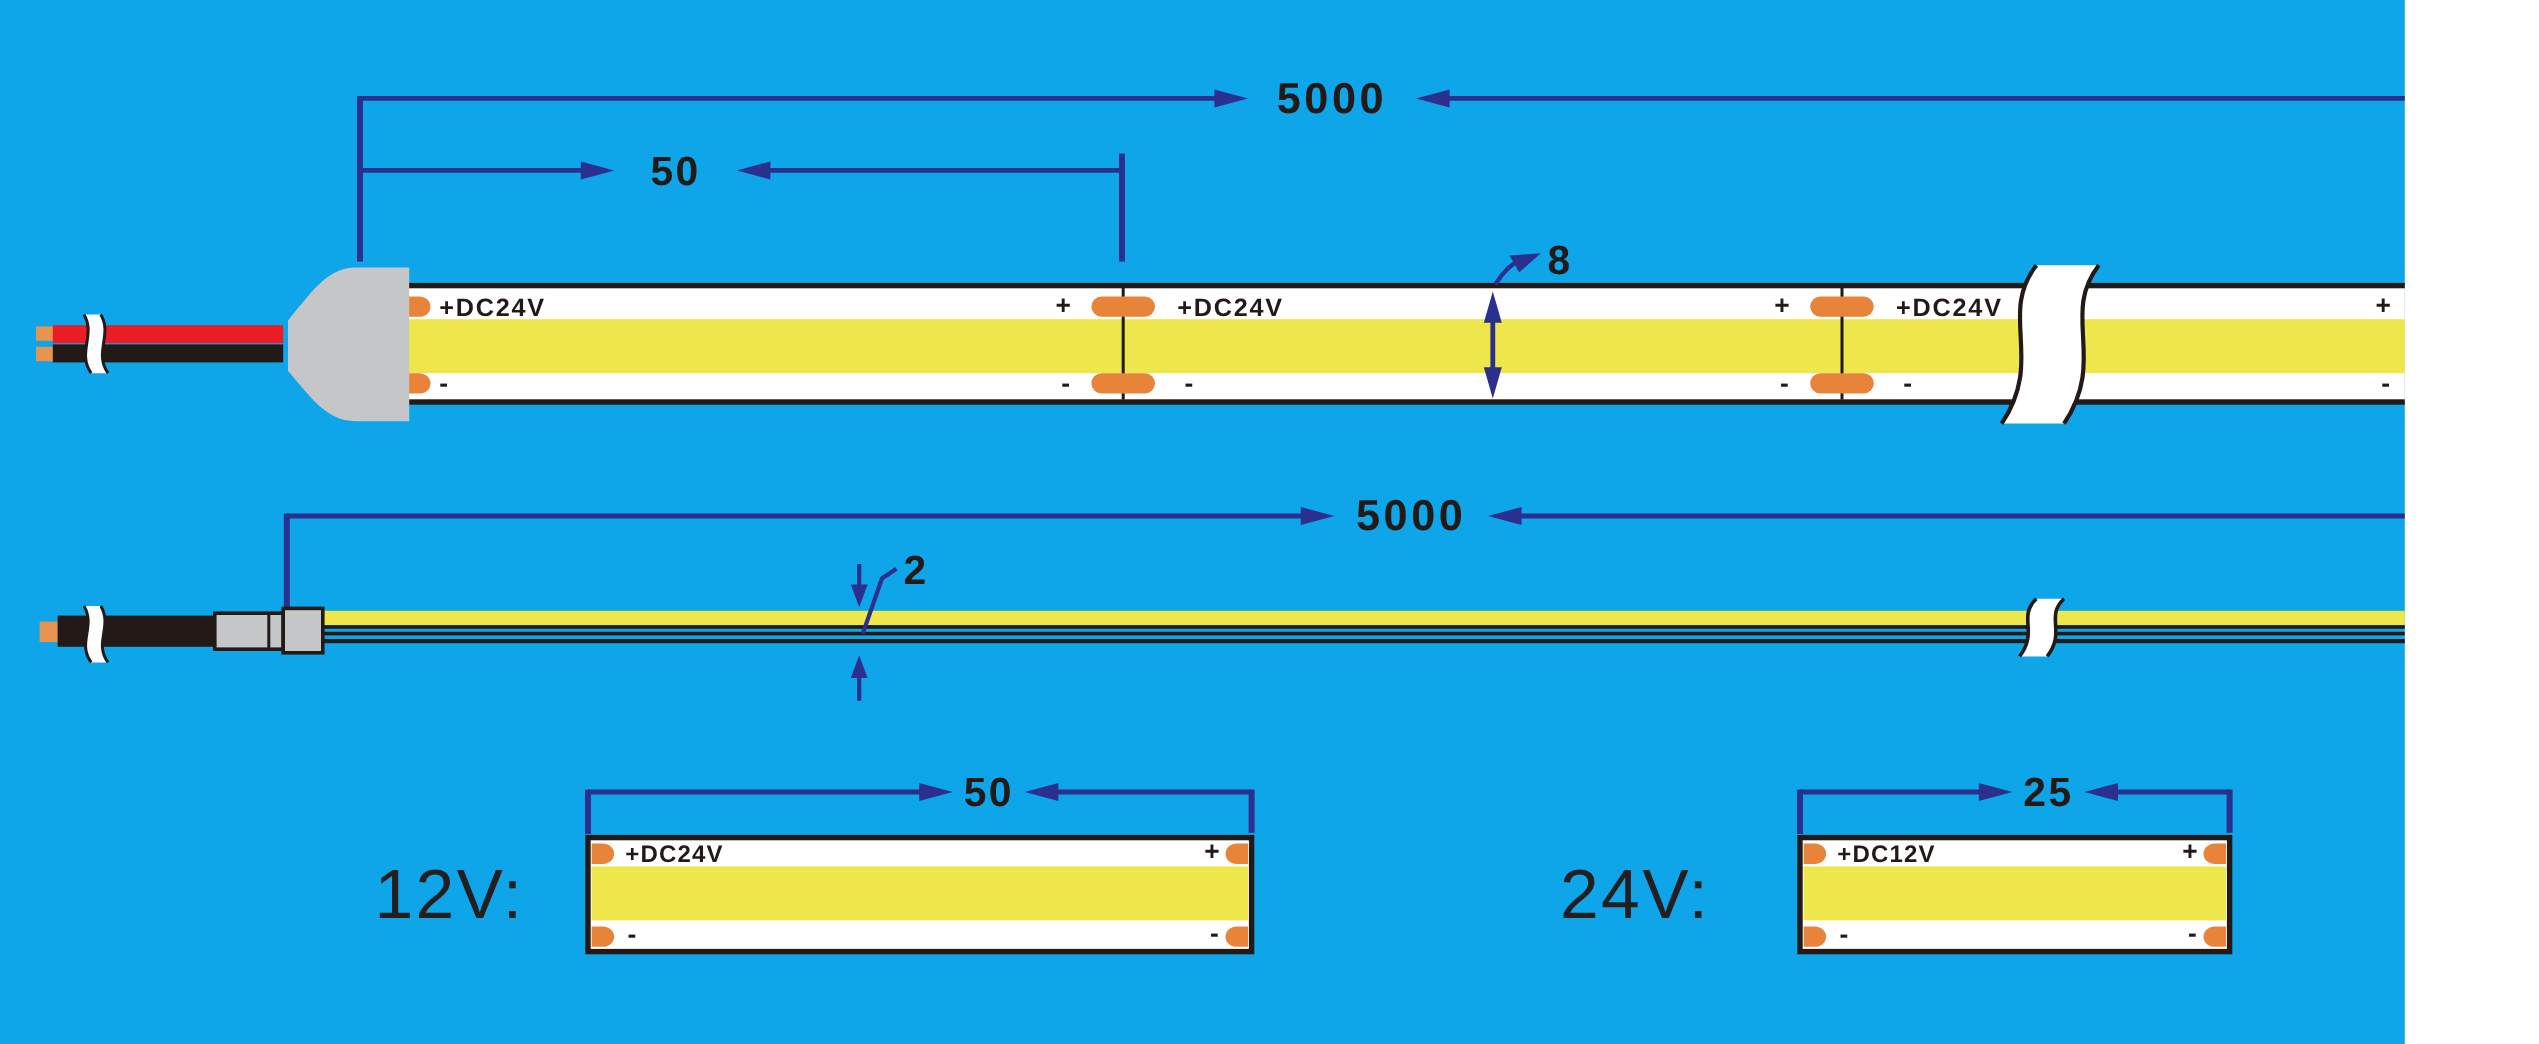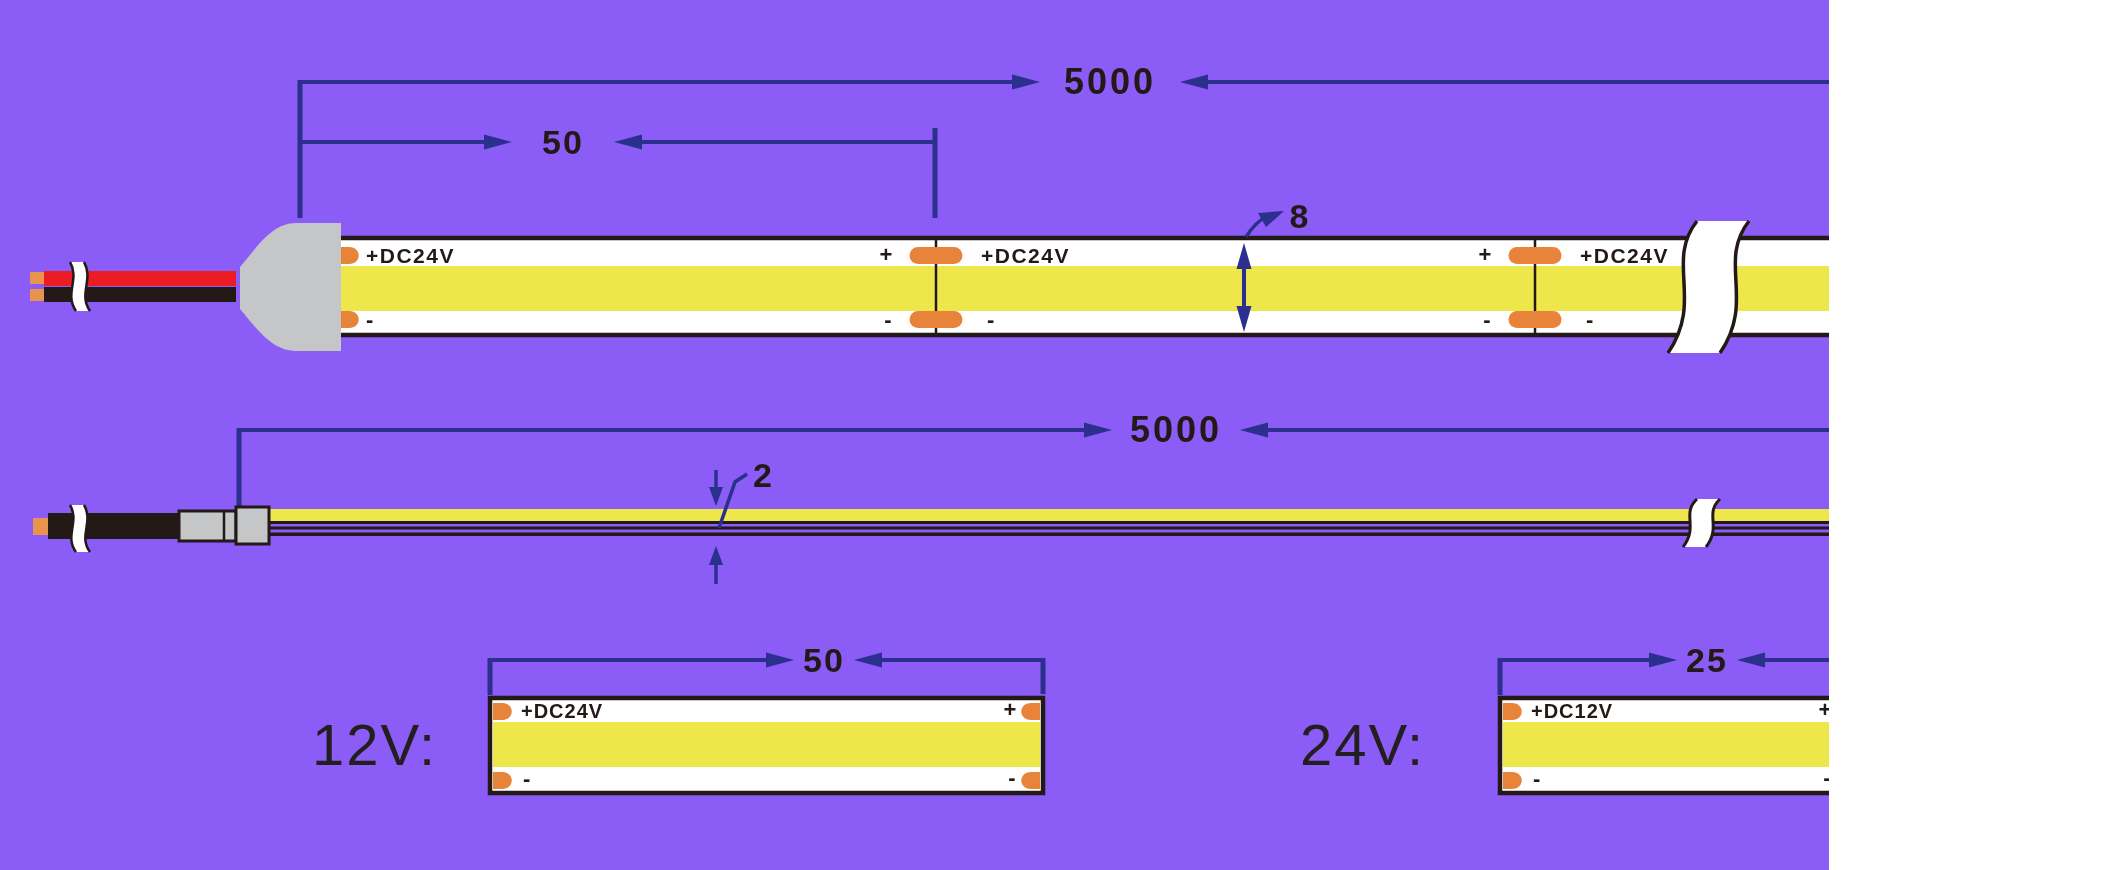--- a/index.html
+++ b/index.html
@@ -1,16 +1,16 @@
 <!DOCTYPE html>
 <html><head>
 <meta charset="utf-8">
 <style>
   html,body{margin:0;padding:0;background:#ffffff;}
-  .stage{width:1829px;height:870px;position:relative;background:#8b5cf6;overflow:hidden;}
+  .stage{width:2004px;height:870px;position:relative;background:#0ea5e9;overflow:hidden;}
   svg{display:block;font-family:"Liberation Sans","DejaVu Sans",sans-serif;}
 
   
   .ink{fill:#231916;}
   .ink-stroke{stroke:#231916;fill:none;}
   .blue-stroke{stroke:#2B2F8E;fill:none;}
   .blue-fill{fill:#2B2F8E;}
   .yellow{fill:#EDE74C;}
   .pad{fill:#E8833A;}
   .gray{fill:#C5C6C8;}

